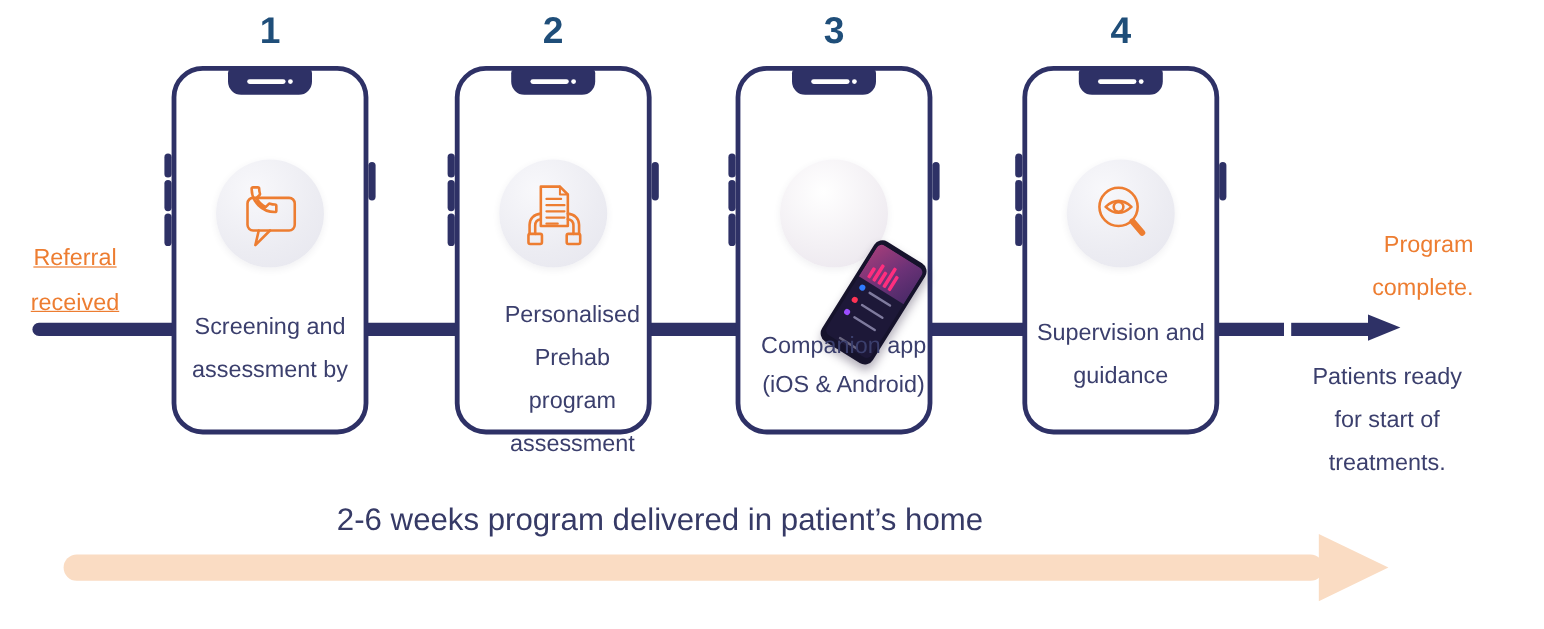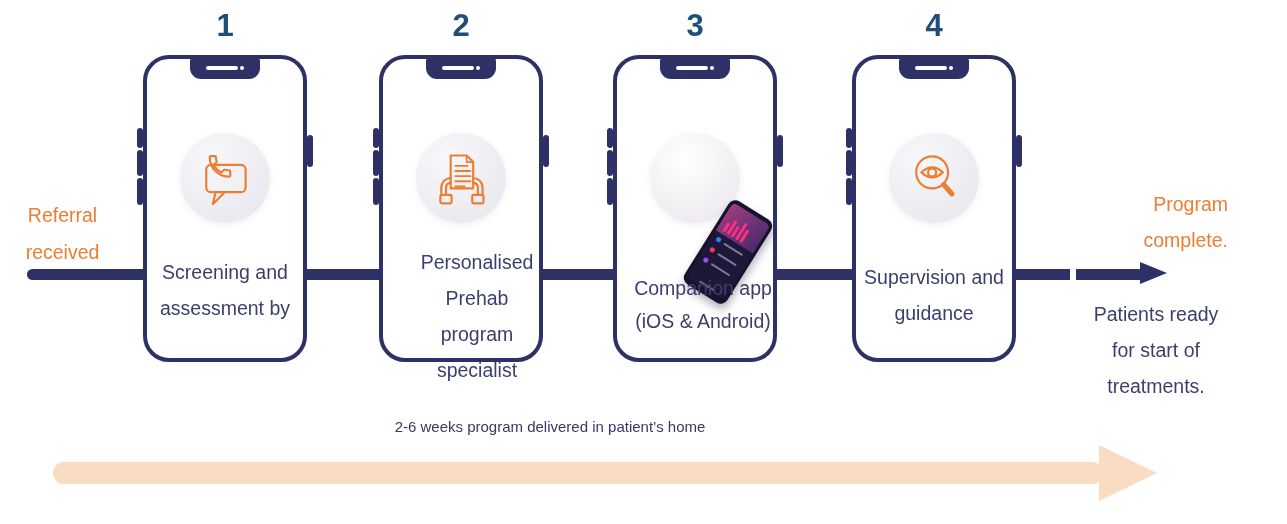--- a/index.html
+++ b/index.html
@@ -54,26 +54,26 @@
   .mini-bars i{display:block;width:3px;background:#ff2e7e;border-radius:1px;}
   .mini-rows{padding:4px 5px 0 5px;}
   .mini-row{display:flex;align-items:center;gap:4px;margin-bottom:7px;}
   .mini-dot{width:5px;height:5px;border-radius:50%;}
   .mini-line{width:22px;height:2.5px;background:#7f7b9e;border-radius:1px;}
   .mini-home{position:absolute;left:50%;margin-left:-9px;bottom:2px;width:18px;height:2px;
     background:#6a6680;border-radius:1px;}
   
   .lbl{position:absolute;text-align:center;font-size:19.5px;}
   .lbl div{white-space:nowrap;}
-  .lbl-left{left:5px;top:197px;width:115px;line-height:37px;color:#ed7d31;}
+  .lbl-left{left:5px;top:197px;width:115px;line-height:37px;color:#ed7d31;text-decoration:underline;}
   .lbl-right-top{left:1083px;top:186px;width:145px;line-height:36px;color:#ed7d31;text-align:right;}
   .lbl-right-bottom{left:1080px;top:296px;width:152px;line-height:36px;color:#3b3f6d;}
   
   .bottom-caption{position:absolute;left:150px;top:418px;width:800px;text-align:center;
-    font-size:15px;color:#363a66;}
+    font-size:26px;color:#363a66;}
   .peach-bar{position:absolute;left:53px;top:462px;width:1050px;height:22px;
     background:#fadcc3;border-radius:11px;}
   .peach-head{position:absolute;left:1099px;top:445px;width:0;height:0;
     border-left:58px solid #fadcc3;border-top:28px solid transparent;border-bottom:28px solid transparent;}
 </style>
 </head>
 <body>
 
 <div class="canvas">
 
@@ -143,21 +143,21 @@
         <path d="M37,53 c-3.5,0.5 -5,2.5 -5,5.5 v7.5"></path>
         <rect x="26" y="66" width="12" height="9" rx="1.5"></rect>
         <path d="M61,48 c6,0.5 10,4.5 10,10 v8"></path>
         <path d="M61,53 c3.5,0.5 5,2.5 5,5.5 v7.5"></path>
         <rect x="60" y="66" width="12" height="9" rx="1.5"></rect>
       </svg>
     </div>
     <div class="caption cap2">
       <div>Personalised</div>
       <div>Prehab program</div>
-      <div>specialist</div>
+      <div>assessment</div>
     </div>
   </div>
 
   <div class="phone p3">
     <div class="notch">
       <div class="speaker"></div>
       <div class="camera"></div>
     </div>
     <div class="sbtn bl1"></div>
     <div class="sbtn bl2"></div>

